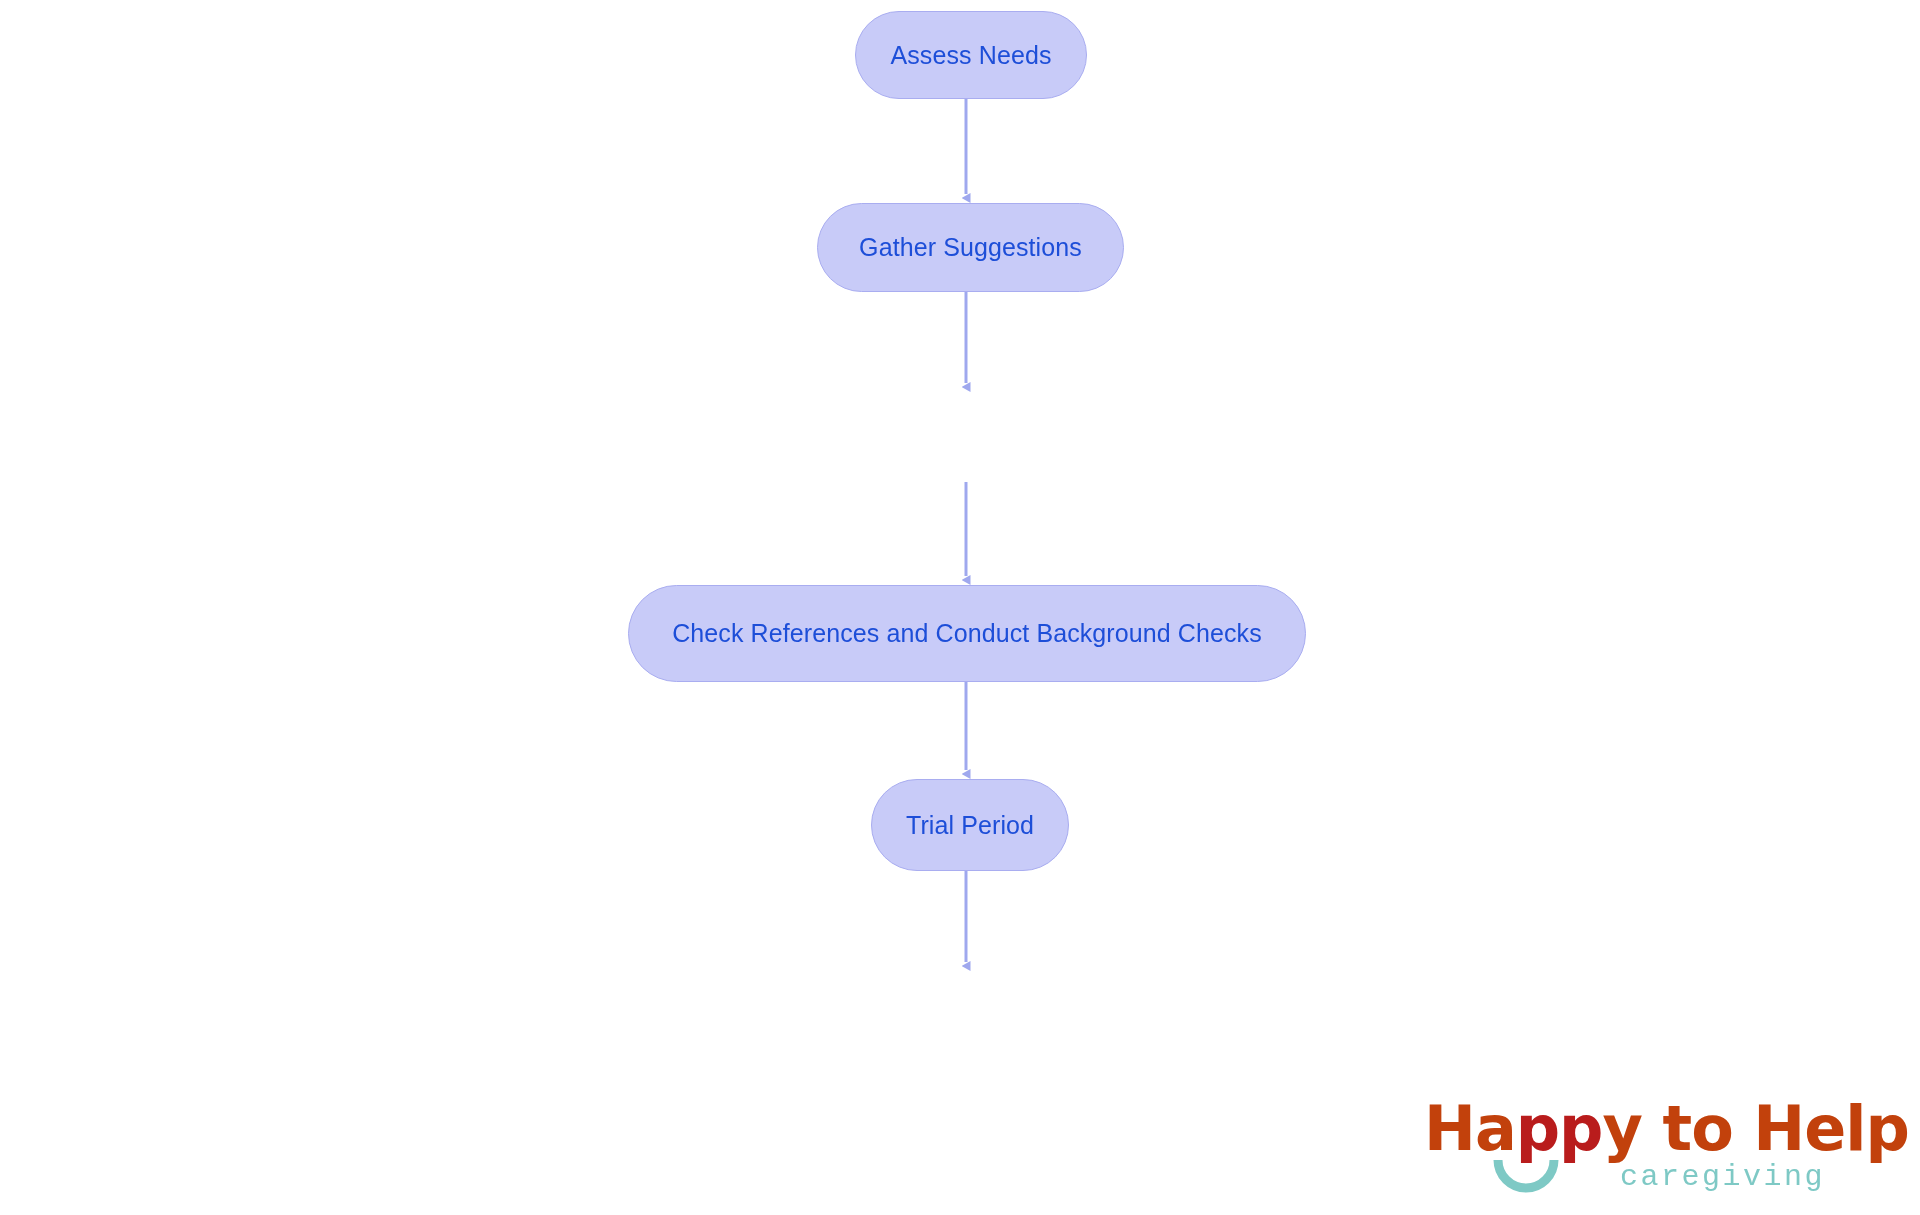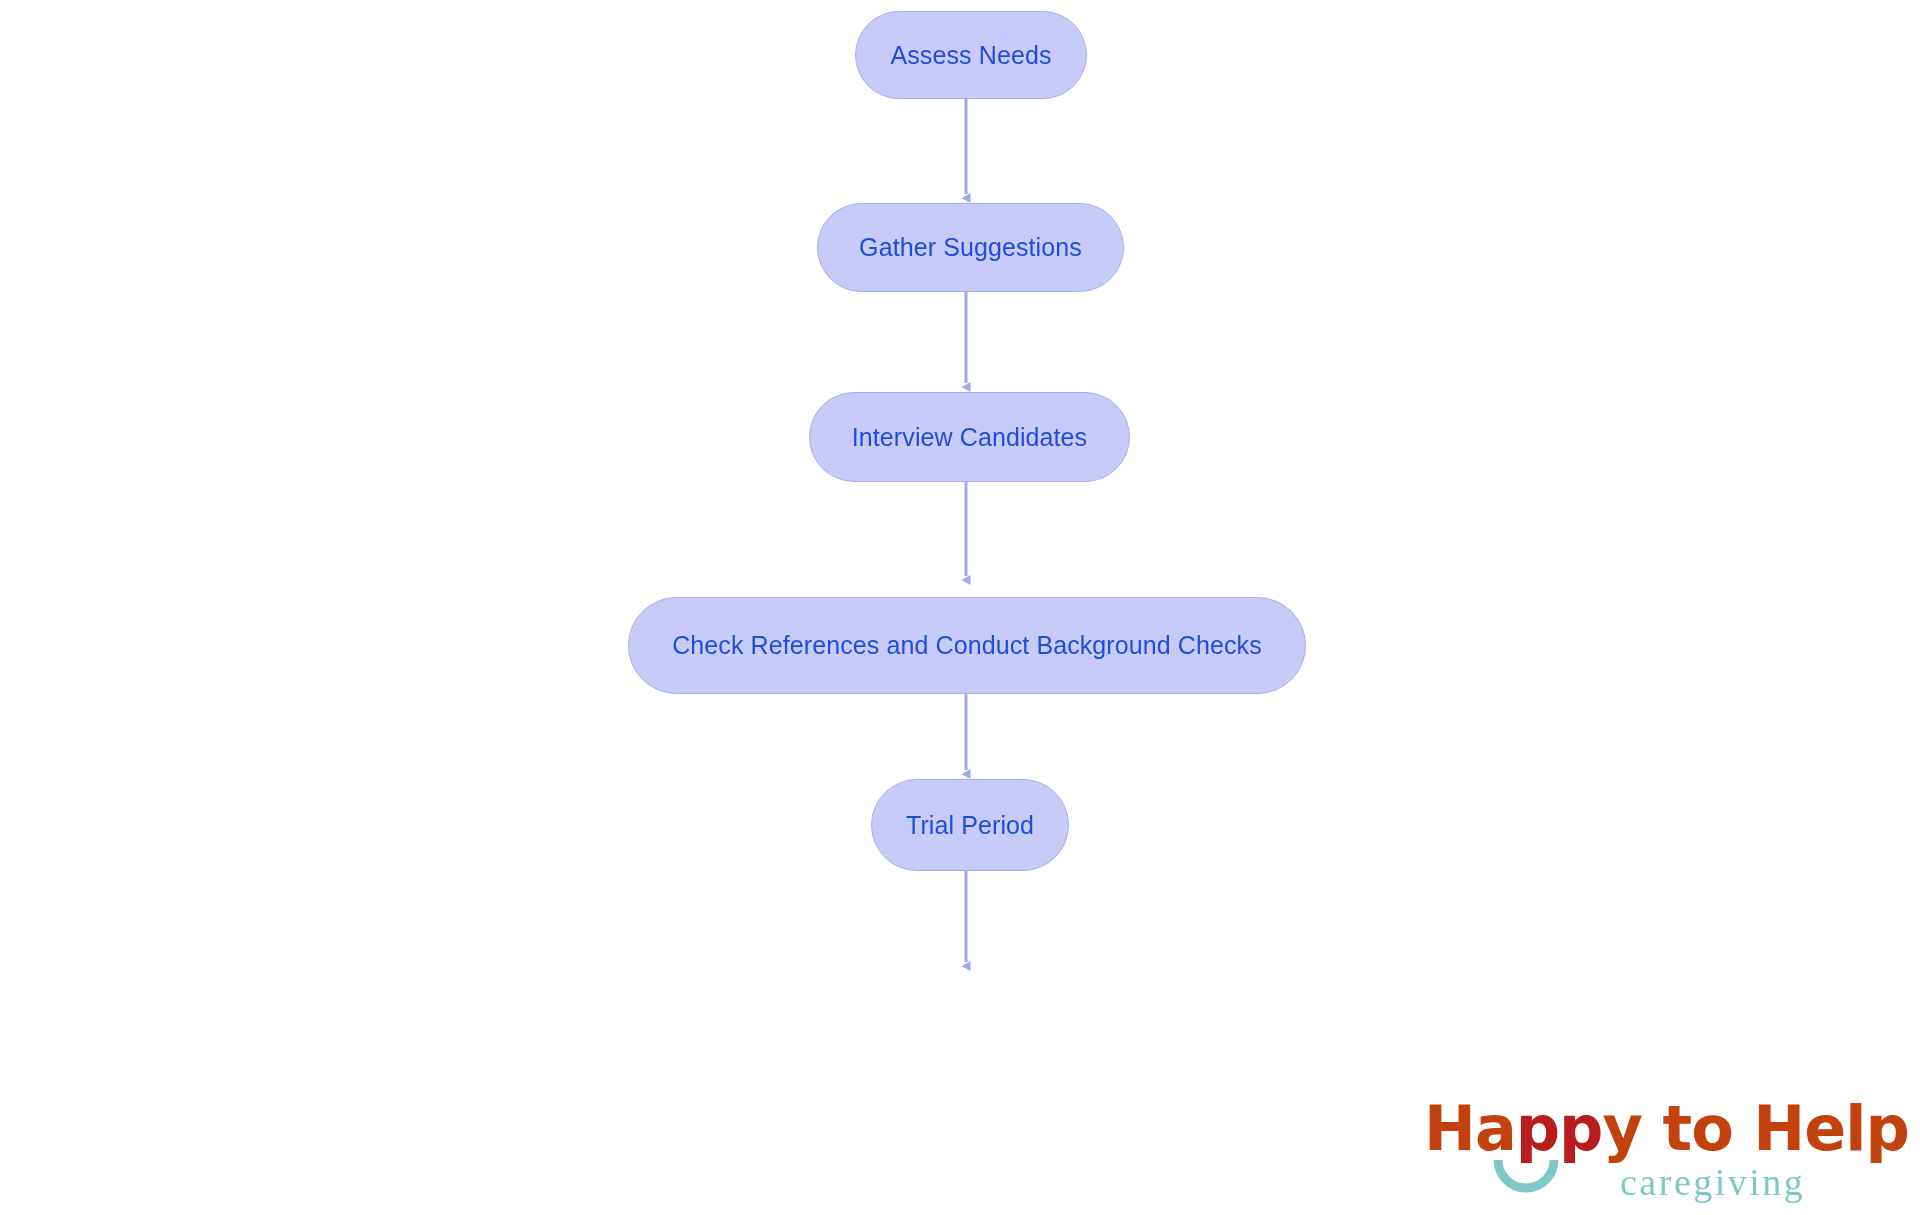--- a/index.html
+++ b/index.html
@@ -36,21 +36,21 @@
     font-size: 25px;
     font-weight: 400;
     letter-spacing: 0.1px;
     white-space: nowrap;
     font-family: "Liberation Sans", sans-serif;
   }
 
   .node-0 { left: 855px;  top: 11px;   width: 232px; height: 88px;  }
   .node-1 { left: 817px;  top: 203px;  width: 307px; height: 89px;  }
   .node-2 { left: 809px;  top: 392px;  width: 321px; height: 90px;  }
-  .node-3 { left: 628px;  top: 585px;  width: 678px; height: 97px; margin-top: 12px;  }
+  .node-3 { left: 628px;  top: 585px;  width: 678px; height: 97px;  }
   .node-4 { left: 871px;  top: 779px;  width: 198px; height: 92px; text-align: right;  }
   .node-5 { left: 836px;  top: 971px;  width: 266px; height: 95px;  }
 
   
   #connector-layer {
     position: absolute;
     inset: 0;
     width: 1920px;
     height: 1215px;
     pointer-events: none;
@@ -74,22 +74,22 @@
     letter-spacing: -1px;
     line-height: 1;
     white-space: nowrap;
   }
   .logo-coral { color: #c2410c; }
   .logo-teal  { color: #b91c1c; }
   .logo-sub {
     position: absolute;
     left: 196px;
     top: 62px;
-    font-family: Liberation Serif, serif;
-    font-size: 38px;
+    font-family: Liberation Mono, monospace;
+    font-size: 30px;
     font-weight: 400;
     letter-spacing: 2.5px;
     color: #7ec9c5;
     white-space: nowrap;
   }
   #logo-smile {
     position: absolute;
     left: 68px;
     top: 60px;
     width: 68px;
@@ -124,23 +124,20 @@
       <line x1="966" y1="871" x2="966" y2="962" stroke="#9fa8ee" stroke-width="3" marker-end="url(#arrowhead)"></line>
     </g>
   </svg>
 
   <div class="node node-0">
     <span>Assess Needs</span>
   </div>
   <div class="node node-1">
     <span>Gather Suggestions</span>
   </div>
-  <div class="node node-2">
-    <span>Interview Candidates</span>
-  </div>
   <div class="node node-3">
     <span>Check References and Conduct Background Checks</span>
   </div>
   <div class="node node-4">
     <span>Trial Period</span>
   </div>
 
 </div>
 
 <div id="brand-logo">

